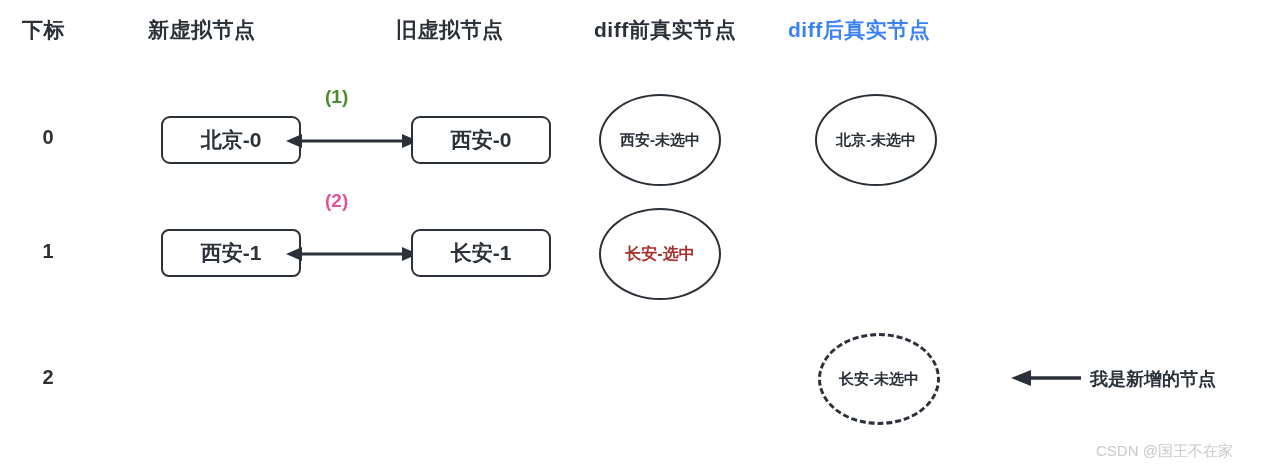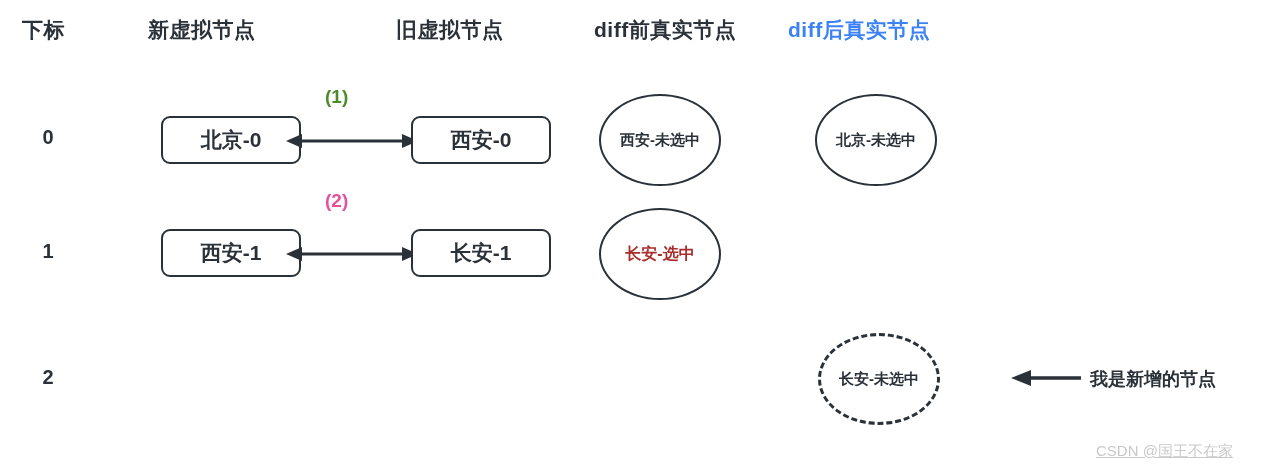--- a/index.html
+++ b/index.html
@@ -150,21 +150,21 @@
   <div class="real-node" style="left:599px; top:94px;">
     <span class="rn-text">西安-未选中</span>
   </div>
 
   <div class="real-node" style="left:815px; top:94px;">
     <span class="rn-text">北京-未选中</span>
   </div>
 
   <div class="row-index" style="left:28px; top:240px;">1</div>
 
-  <div class="vnode-box" style="left:161px; top:229px;">西安-1</div>
+  <div class="vnode-box" style="left:161px; top:229px;border-radius:8px;">西安-1</div>
 
   <div class="link-label" style="left:325px; top:190px; color:#e8509a;">(2)</div>
 
   <svg class="arrow-svg" style="left:286px; top:243px;" width="132" height="22">
     <line x1="12" y1="11" x2="120" y2="11" stroke="#2b3138" stroke-width="3"></line>
     <polygon points="0,11 16,4 16,18" fill="#2b3138"></polygon>
     <polygon points="132,11 116,4 116,18" fill="#2b3138"></polygon>
   </svg>
 
   <div class="vnode-box" style="left:411px; top:229px;">长安-1</div>
@@ -181,15 +181,15 @@
     <span class="rn-text">长安-未选中</span>
   </div>
 
   <svg class="arrow-svg" style="left:1011px; top:368px;" width="70" height="20">
     <line x1="16" y1="10" x2="70" y2="10" stroke="#2b3138" stroke-width="3.5"></line>
     <polygon points="0,10 20,2 20,18" fill="#2b3138"></polygon>
   </svg>
 
   <div class="annotation-text" style="left:1090px; top:367px;">我是新增的节点</div>
 
-  <div class="watermark" style="left:1096px; top:442px;text-decoration:underline;">CSDN @国王不在家</div>
+  <div class="watermark" style="left:1096px; top:442px;">CSDN @国王不在家</div>
 
 </div>
 
 </body></html>

